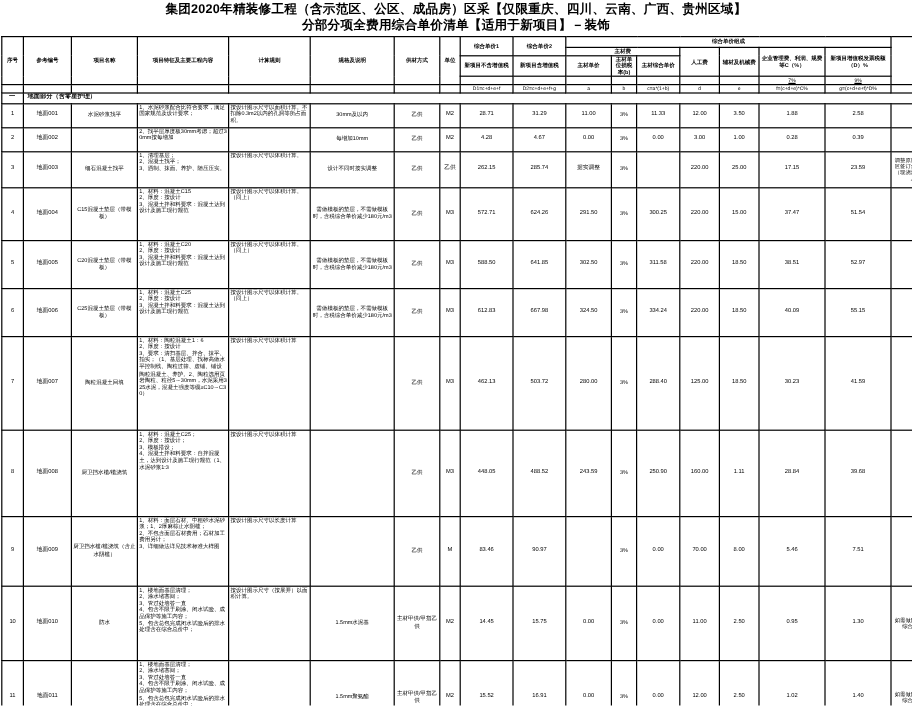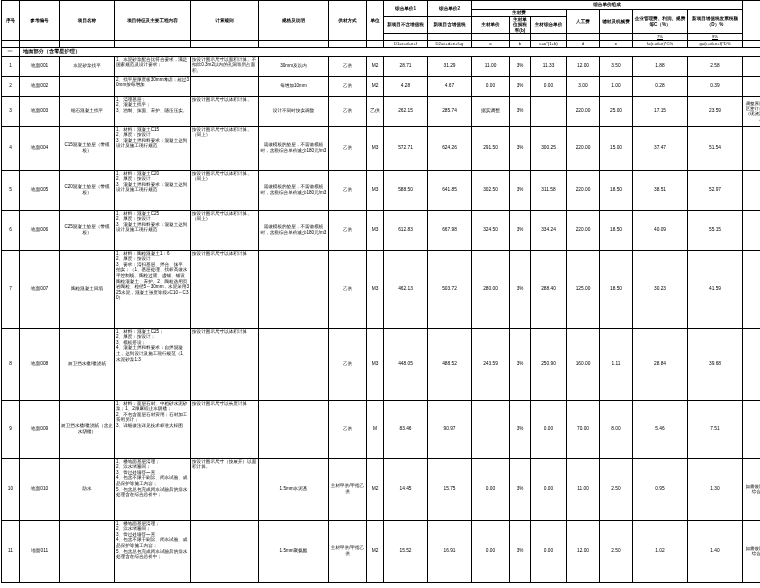--- a/index.html
+++ b/index.html
@@ -54,20 +54,24 @@
   col.c-aux{width:33px}
   col.c-mgmt{width:55px}
   col.c-inv{width:55px}
   col.c-rmk{width:59px}
 </style>
 </head>
 <body>
 
 <div class="sheet">
 
+  <div class="title-wrap">
+    <div class="title1">集团2020年精装修工程（含示范区、公区、成品房）区采【仅限重庆、四川、云南、广西、贵州区域】</div>
+    <div class="title2">分部分项全费用综合单价清单【适用于新项目】－装饰</div>
+  </div>
 
   <table>
     <colgroup>
       <col class="c-no">
         <col class="c-code">
         <col class="c-name">
         <col class="c-feat">
       <col class="c-rule">
         <col class="c-spec">
         <col class="c-supply">

